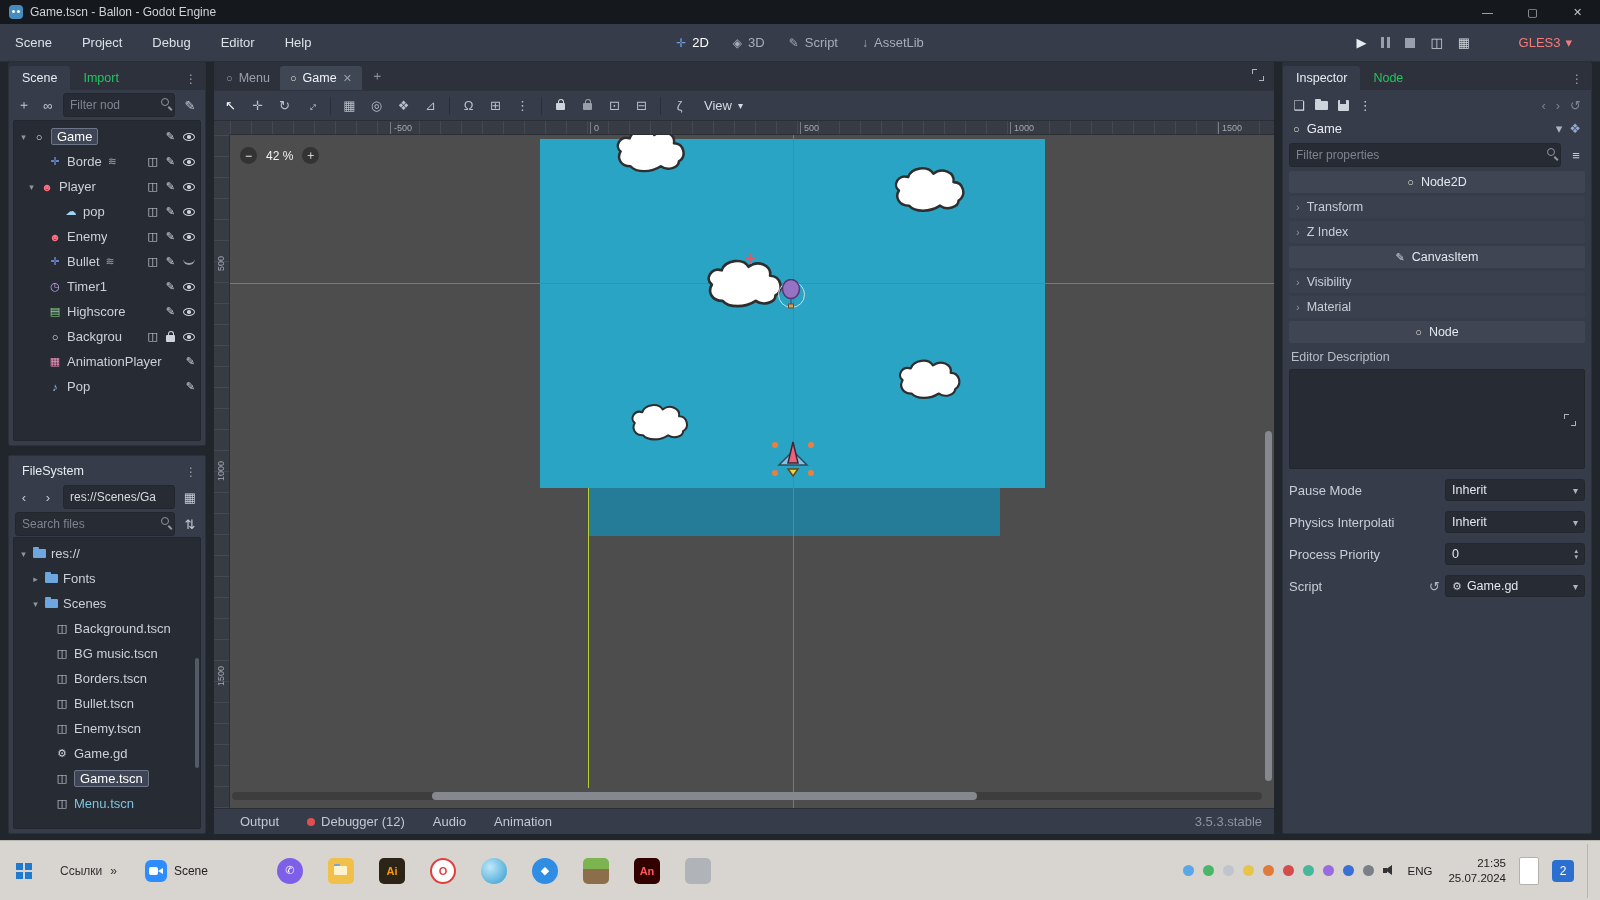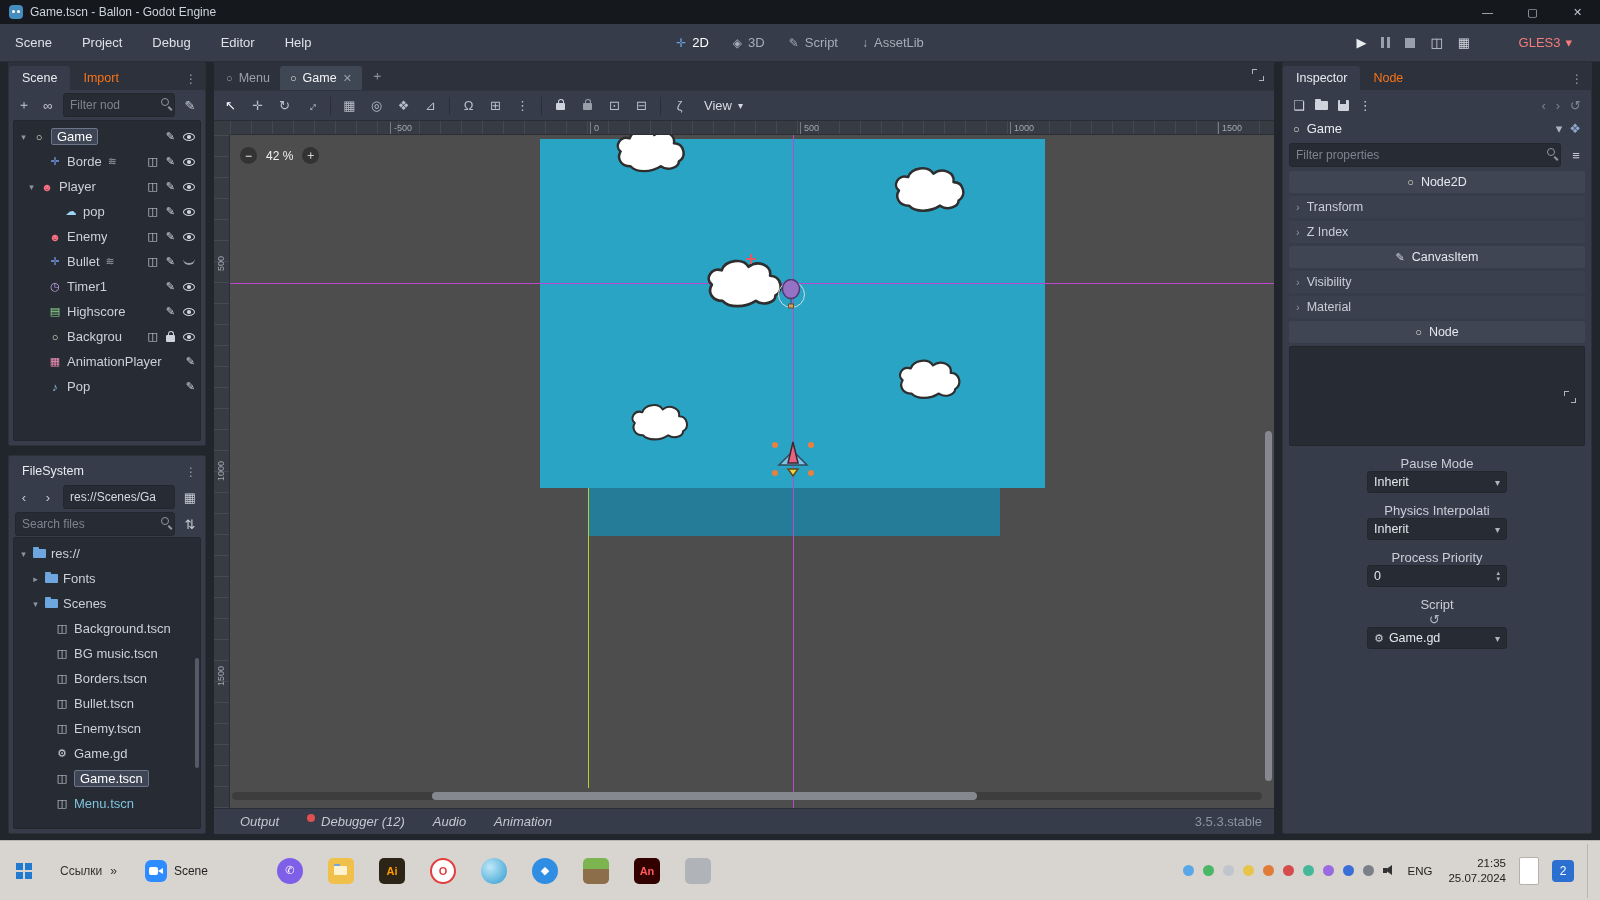--- a/index.html
+++ b/index.html
@@ -22,21 +22,21 @@
   .i-pause{width:9px;height:11px;border-left:3px solid #9aa0ab;border-right:3px solid #9aa0ab;}
   .i-stop{width:10px;height:10px;background:#9aa0ab;}
   .gles{position:absolute;right:28px;color:#f47c7c;display:flex;gap:5px;align-items:center;font-size:13px;}
   
   .main{flex:1;display:flex;gap:8px;padding:0 8px 8px;min-height:0;background:#21252c;}
   .leftcol{width:198px;display:flex;flex-direction:column;gap:9px;flex:0 0 auto;min-height:0;}
   .panel{background:#363c49;border-radius:2px;display:flex;flex-direction:column;min-height:0;border:1px solid #2b3039;}
   .scene-panel{height:384px;flex:0 0 auto;}
   .fs-panel{flex:1;}
   .dock-tabs{height:27px;background:#2c313b;display:flex;align-items:flex-end;flex:0 0 auto;border-radius:2px 2px 0 0;}
-  .dock-tab{padding:5px 13px;font-size:12.5px;color:#f97316;}
+  .dock-tab{padding:5px 13px;font-size:12.5px;color:#22c55e;}
   .dock-tab.active{background:#363c49;color:#e8ebf0;border-radius:3px 3px 0 0;}
   .dots{margin-left:auto;color:#9aa0ab;padding:4px 8px;font-size:12px;}
   .dock-toolbar{height:30px;display:flex;align-items:center;gap:6px;padding:0 6px;flex:0 0 auto;color:#c6cbd4;}
   .dk-ic{width:18px;text-align:center;font-size:13px;color:#c6cbd4;}
   .flt{flex:1;height:24px;background:#272b33;border:1px solid #22262d;border-radius:3px;color:#d5dae2;font-size:12px;padding:0 18px 0 6px;outline:none;min-width:0;font-family:inherit;}
   .flt::placeholder{color:#7d8490;}
   .fltwrap{position:relative;flex:1;display:flex;min-width:0;}
   .fltwrap .i-mag{position:absolute;right:6px;top:5px;}
   .well{background:#272b33;border-radius:2px;margin:0 4px 4px;flex:1;overflow:hidden;border:1px solid #22262d;position:relative;padding-top:3px;}
   .trow{height:25px;display:flex;align-items:center;font-size:13px;color:#ccd1d9;padding-right:5px;white-space:nowrap;}
@@ -97,37 +97,37 @@
   .sel-circle{position:absolute;left:548px;top:146px;width:27px;height:27px;border:1px solid #d8dbe0;border-radius:50%;}
   .pivot{position:absolute;left:516px;top:119px;width:10px;height:10px;}
   .pivot::before{content:"";position:absolute;left:4px;top:0;width:2px;height:10px;background:#e05a6a;}
   .pivot::after{content:"";position:absolute;left:0;top:4px;width:10px;height:2px;background:#e05a6a;}
   .zoomctl{position:absolute;left:10px;top:12px;display:flex;align-items:center;gap:9px;color:#f2f2f2;font-size:12px;}
   .zbtn{width:17px;height:17px;border-radius:50%;background:rgba(20,20,20,.45);display:flex;align-items:center;justify-content:center;font-size:12px;color:#eee;}
   .hscroll{position:absolute;left:2px;right:12px;bottom:8px;height:8px;background:rgba(0,0,0,.2);border-radius:4px;}
   .hthumb{position:absolute;left:200px;width:545px;top:0;bottom:0;background:#85888e;border-radius:4px;}
   .vthumb{position:absolute;right:2px;top:296px;width:7px;height:350px;background:#85888e;border-radius:4px;}
   .bottombar{height:26px;background:#363c49;display:flex;align-items:center;gap:0;padding:0 12px;font-size:13px;color:#c3c8d2;flex:0 0 auto;border-top:1px solid #2a2e37;}
-  .bitem{padding:0 14px;display:flex;align-items:flex-start;gap:6px;font-style:italic;}
+  .bitem{padding:0 14px;display:flex;align-items:center;gap:6px;}
   .dbg-dot{width:8px;height:8px;border-radius:50%;background:#e05050;}
   .version{margin-left:auto;color:#8d93a0;}
   
   .rightcol{width:310px;flex:0 0 auto;}
   .insp-body{padding:4px 6px;display:flex;flex-direction:column;gap:3px;overflow:hidden;}
   .insp-toolbar{display:flex;align-items:center;gap:10px;padding:4px 4px 2px;color:#c6cbd4;font-size:13px;}
   .insp-toolbar .right{margin-left:auto;display:flex;gap:10px;color:#7d8490;}
   .objrow{display:flex;align-items:center;gap:7px;padding:3px 4px;color:#e8ebf0;font-size:13px;}
   .objrow .dd{margin-left:auto;color:#aeb4bf;}
   .sect{height:22px;background:#3f4553;display:flex;align-items:center;justify-content:center;gap:7px;font-size:12.5px;color:#e3e7ee;border-radius:2px;}
   .grow{height:22px;display:flex;align-items:center;gap:7px;padding-left:7px;color:#c9ced8;font-size:12.5px;background:#3a404d;border-radius:2px;}
   .grow .car{color:#8f95a0;font-size:11px;}
   .plain-label{color:#b9bec8;font-size:12.5px;padding:4px 2px 2px;}
   .descbox{height:100px;background:#272b33;border:1px solid #22262d;border-radius:2px;position:relative;}
   .descbox .i-expand{position:absolute;right:8px;top:44px;}
-  .prow{display:flex;align-items:center;margin-top:7px;flex-direction:column;}
+  .prow{display:flex;align-items:center;margin-top:7px;}
   .plabel{flex:1;color:#c9ced8;font-size:13px;white-space:nowrap;overflow:hidden;}
   .pfield{width:140px;height:22px;background:#272b33;border:1px solid #22262d;border-radius:3px;display:flex;align-items:center;padding:0 6px;color:#e3e7ee;font-size:12.5px;gap:5px;}
   .pfield .dd{margin-left:auto;color:#aeb4bf;font-size:10px;}
   .spincol{margin-left:auto;display:flex;flex-direction:column;font-size:7px;line-height:6px;color:#aeb4bf;}
   .reload{color:#aeb4bf;margin-right:5px;font-size:13px;}
   
   .taskbar{position:absolute;left:0;bottom:0;width:1600px;height:60px;background:#d8d5d0;display:flex;align-items:center;color:#222;font-size:12px;border-top:1px solid #b8b5b0;}
   .startbtn{width:46px;height:54px;display:flex;align-items:center;justify-content:center;}
   .winlogo{width:7px;height:7px;background:#1f7ad0;box-shadow:9px 0 #1f7ad0,0 9px #1f7ad0,9px 9px #1f7ad0;margin:-8px 8px 0 0;}
   .tb-links{display:flex;align-items:center;gap:8px;padding:0 14px;color:#333;}
@@ -602,20 +602,21 @@
           </div>
           <div class="grow">
             <span class="car">›</span>
             <span>Material</span>
           </div>
           <div class="sect">
             <span style="color:#e8e4d0;font-size:11px">○</span>
             <span>Node</span>
           </div>
 
+          <div class="plain-label">Editor Description</div>
           <div class="descbox">
             <span class="i-expand"></span>
           </div>
 
           <div class="prow">
             <div class="plabel">Pause Mode</div>
             <div class="pfield">
               <span>Inherit</span>
               <span class="dd">▾</span>
             </div>

